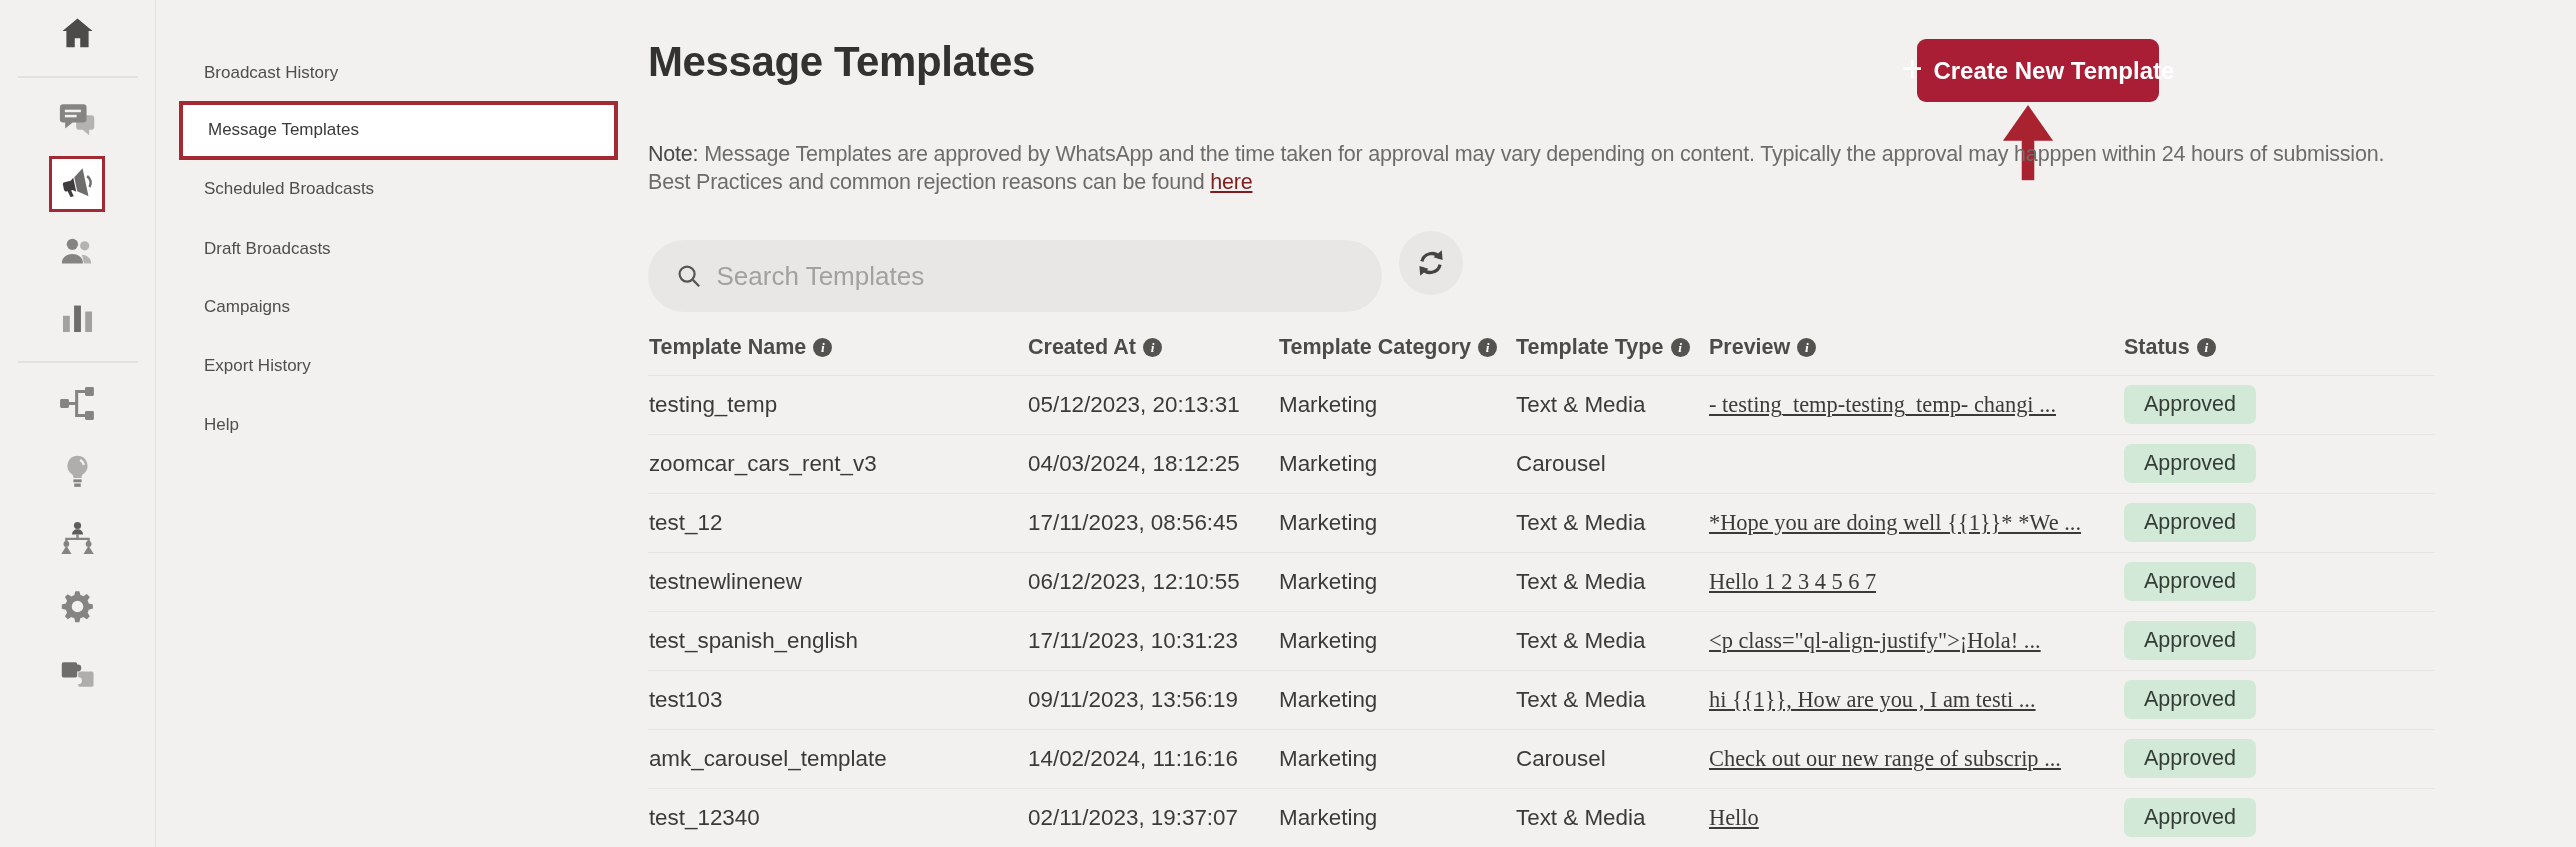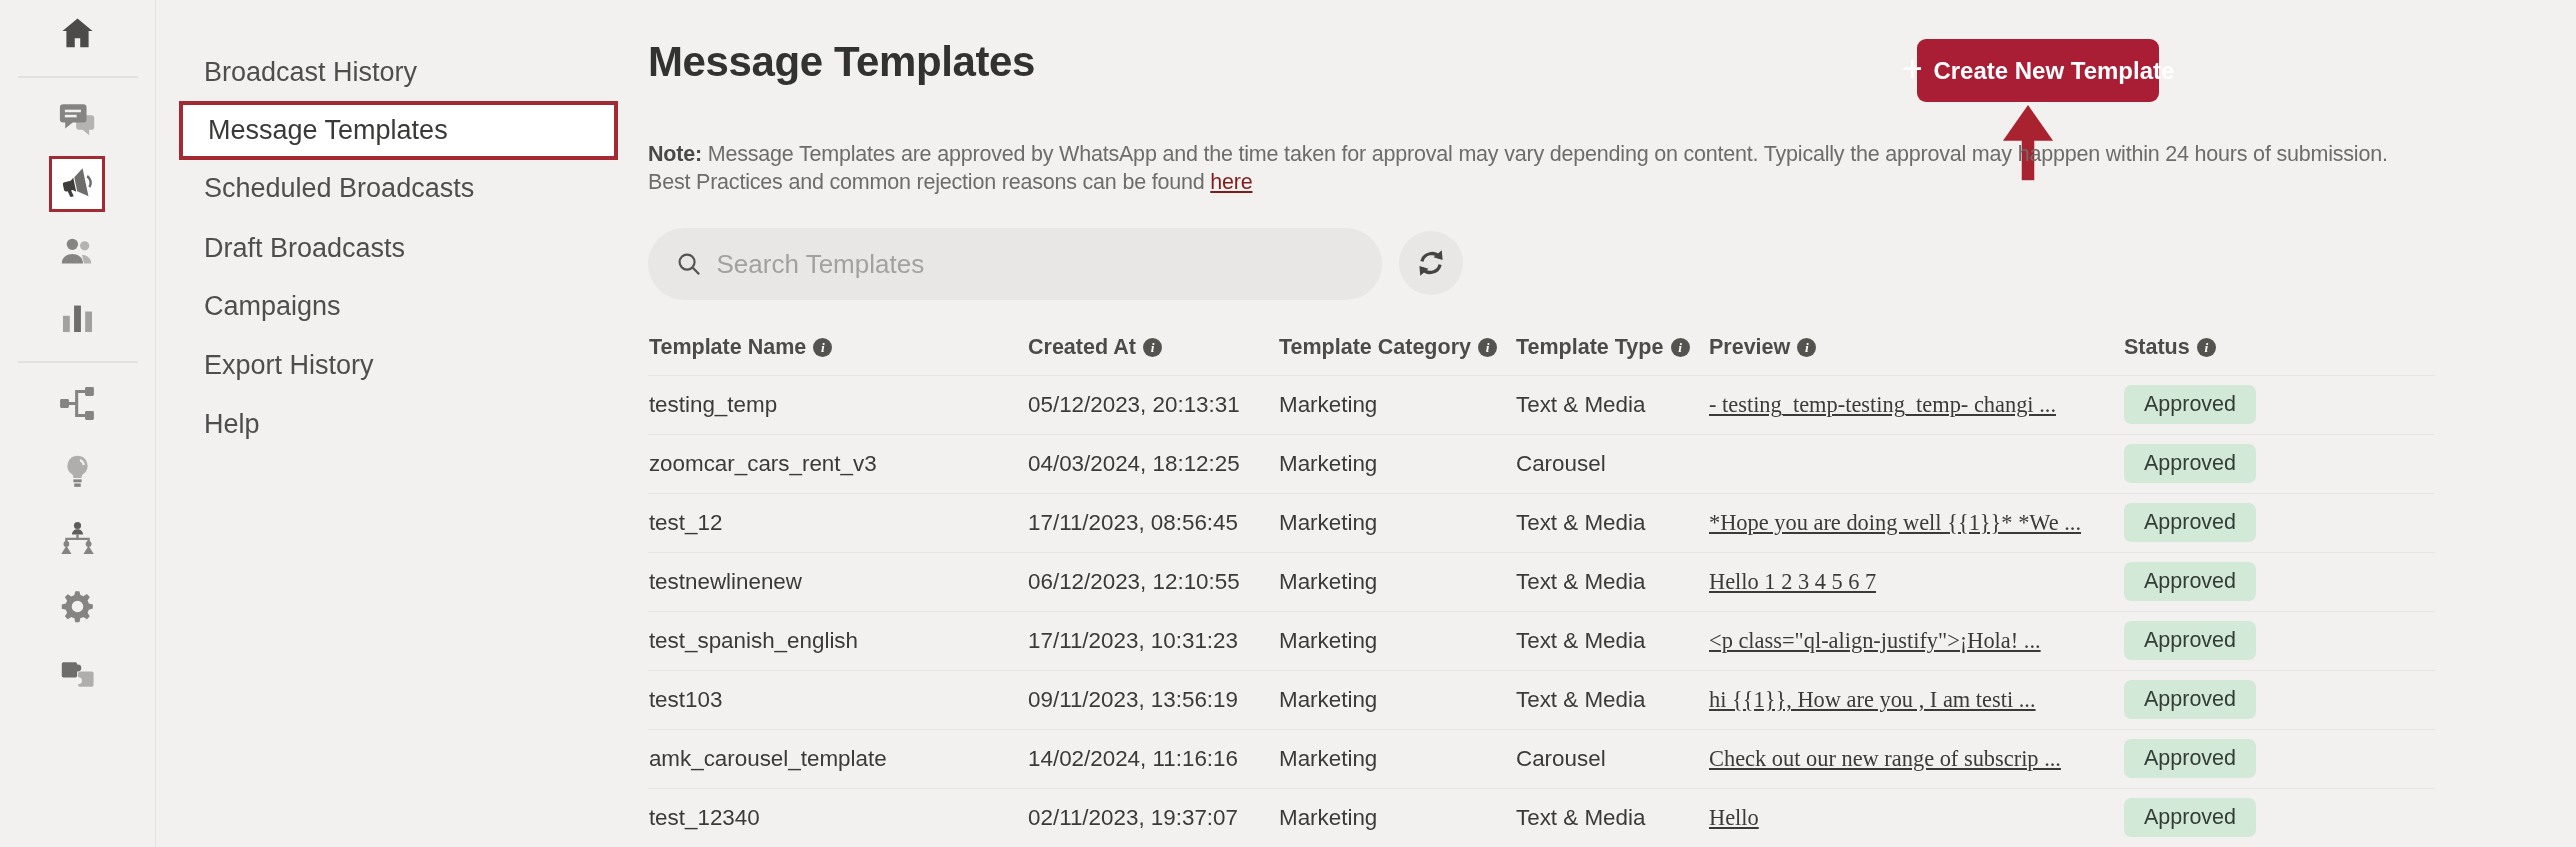--- a/index.html
+++ b/index.html
@@ -22,21 +22,21 @@
     position:absolute; left:49px; top:156px; width:56px; height:56px;
     background:#ffffff; border:3.6px solid #a32a33;
     display:flex; align-items:center; justify-content:center;
   }
   #mega-box svg { width:38px; height:38px; }
 
   
   #menu { position:absolute; left:156px; top:0; width:493px; height:847px; }
   .menu-item {
     position:absolute; left:0; width:466px; height:59px; line-height:59px;
-    padding-left:48px; font-size:27px; color:#4f4e4d; cursor:pointer;
+    padding-left:48px; font-size:17px; color:#4f4e4d; cursor:pointer;
     white-space:nowrap;
   }
   .menu-item.active {
     left:23px; width:439px; padding-left:25px;
     background:#ffffff; border:4.5px solid #a32a33; color:#3a3938;
     line-height:50px;
   }
 
   
   #page-title {
@@ -53,26 +53,26 @@
   #btn-library { left:2184px; width:253px; background:#e7e5e4; color:#2f2f2e; }
 
   
   #annot-arrow { position:absolute; left:2001px; top:105px; width:54px; height:77px; }
 
   
   #note {
     position:absolute; left:648px; top:140px; font-size:21.5px; color:#6e6c6b;
     line-height:28px; letter-spacing:-0.2px; white-space:nowrap;
   }
-  #note .note-label { font-weight:700; color:#4a4948; }
+  #note .note-label { font-weight:400; color:#4a4948; }
   #note a { color:#7f1d1d; text-decoration:underline; cursor:pointer; }
 
   
   #searchbar {
-    position:absolute; left:648px; top:228px; width:734px; height:72px;
+    position:absolute; left:648px; top:240px; width:734px; height:72px;
     background:#e9e7e5; border-radius:36px;
     display:flex; align-items:center; padding:0 27px;
   }
   #searchbar svg { width:29px; height:29px; flex:0 0 auto; }
   #search-input {
     flex:1; border:none; outline:none; background:transparent;
     font-family:inherit; font-size:26px; color:#5d5b5a; margin-left:12.5px;
   }
   #search-input::placeholder { color:#a3a19e; }
   #refresh-btn {

